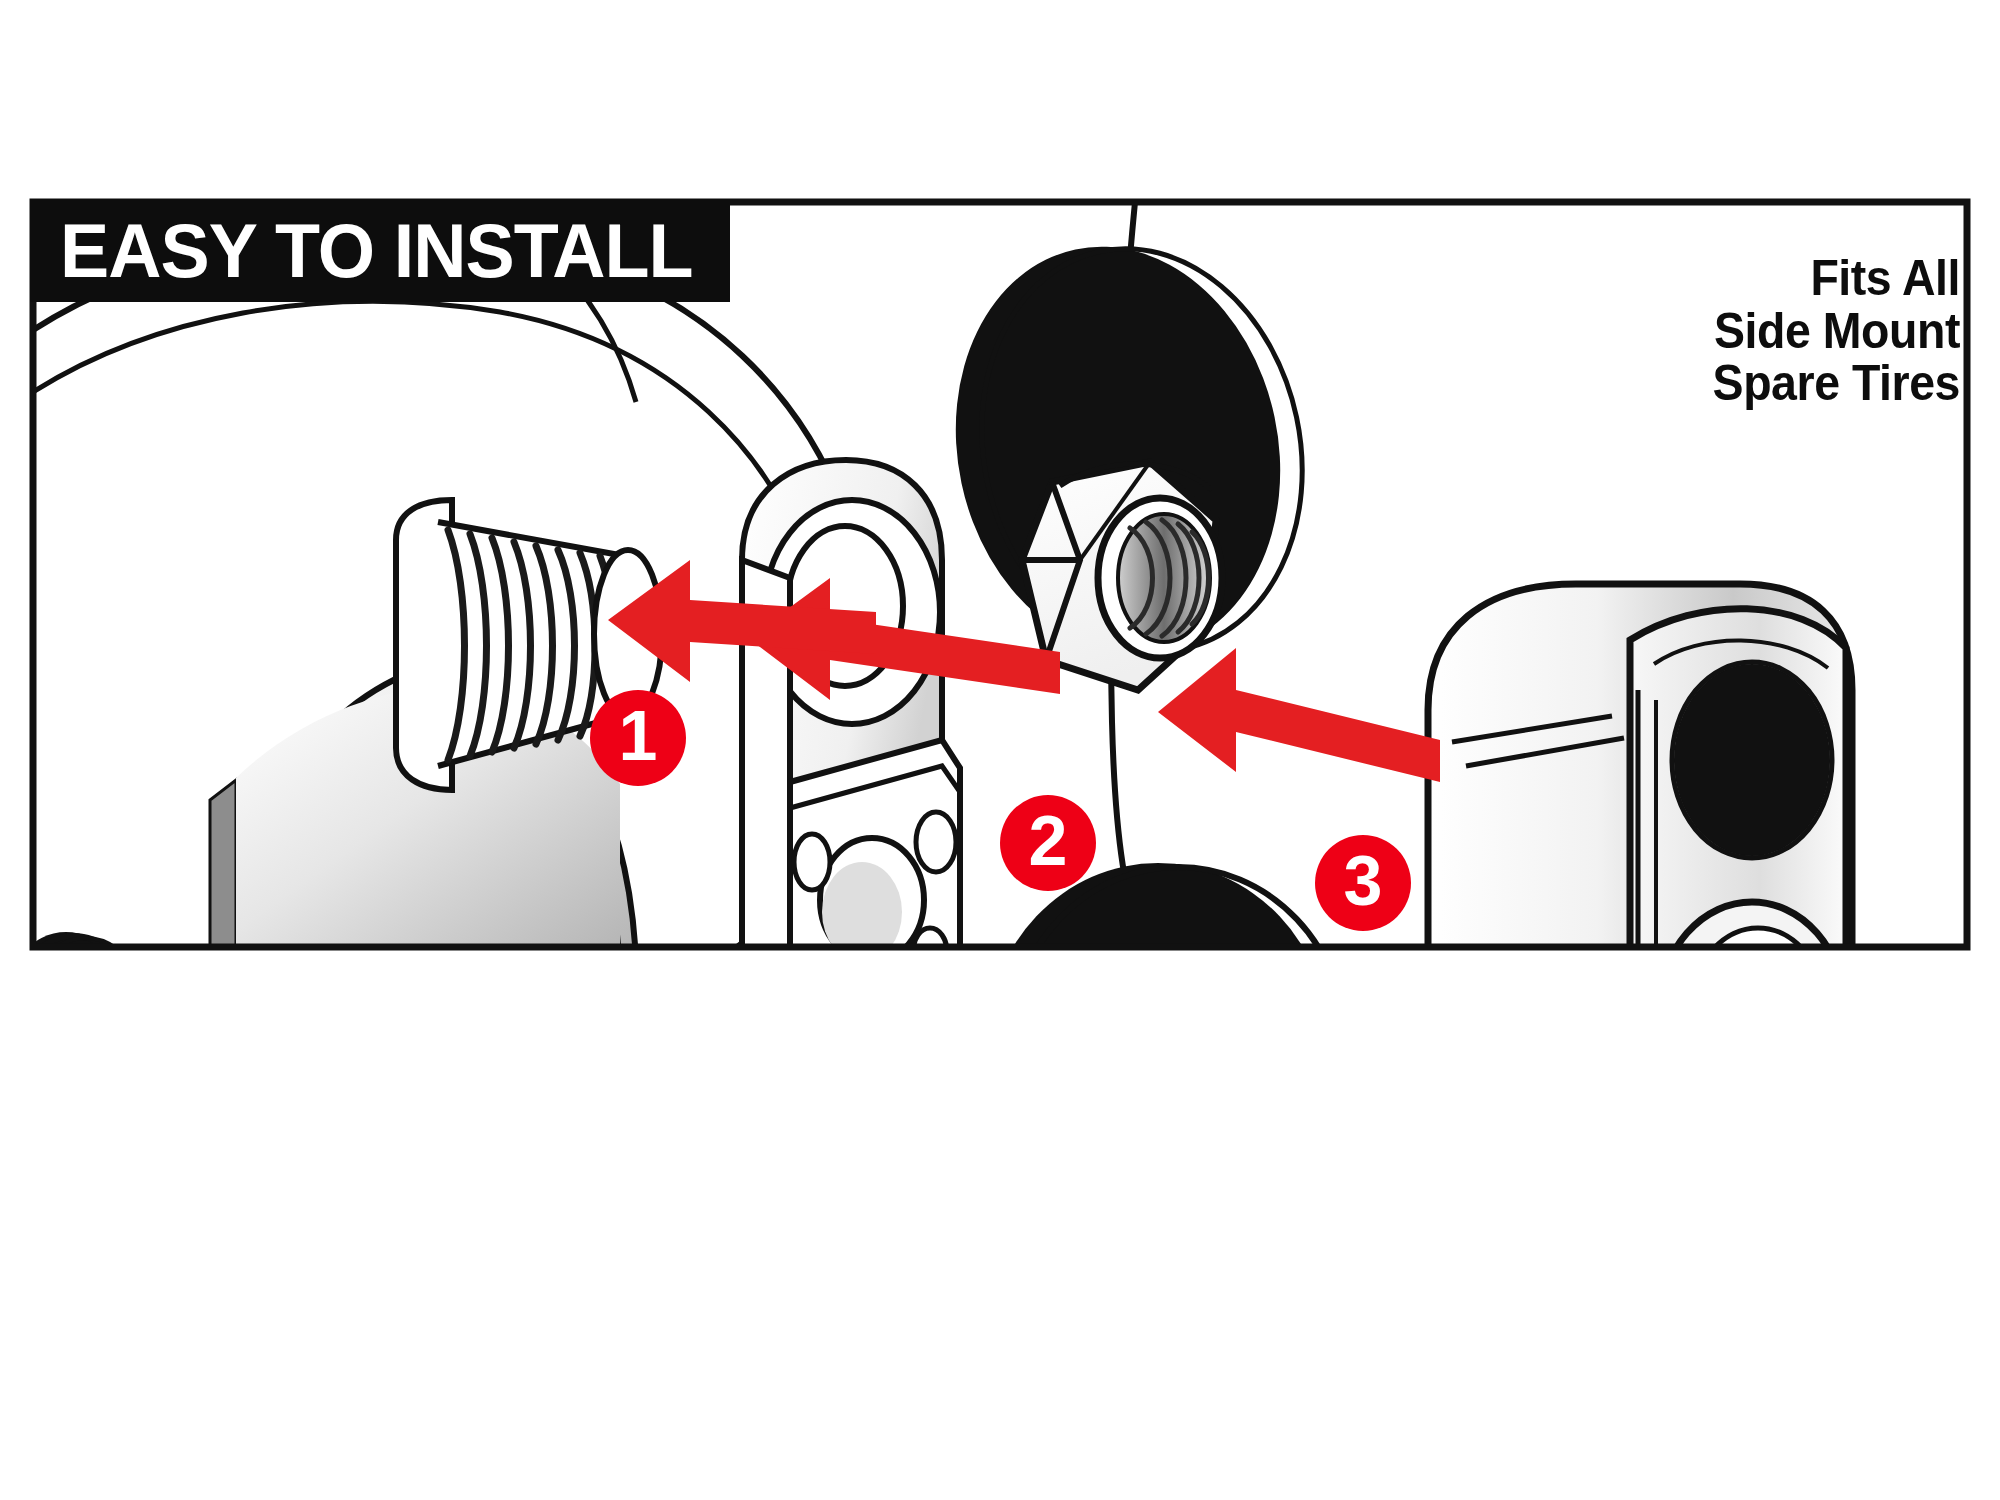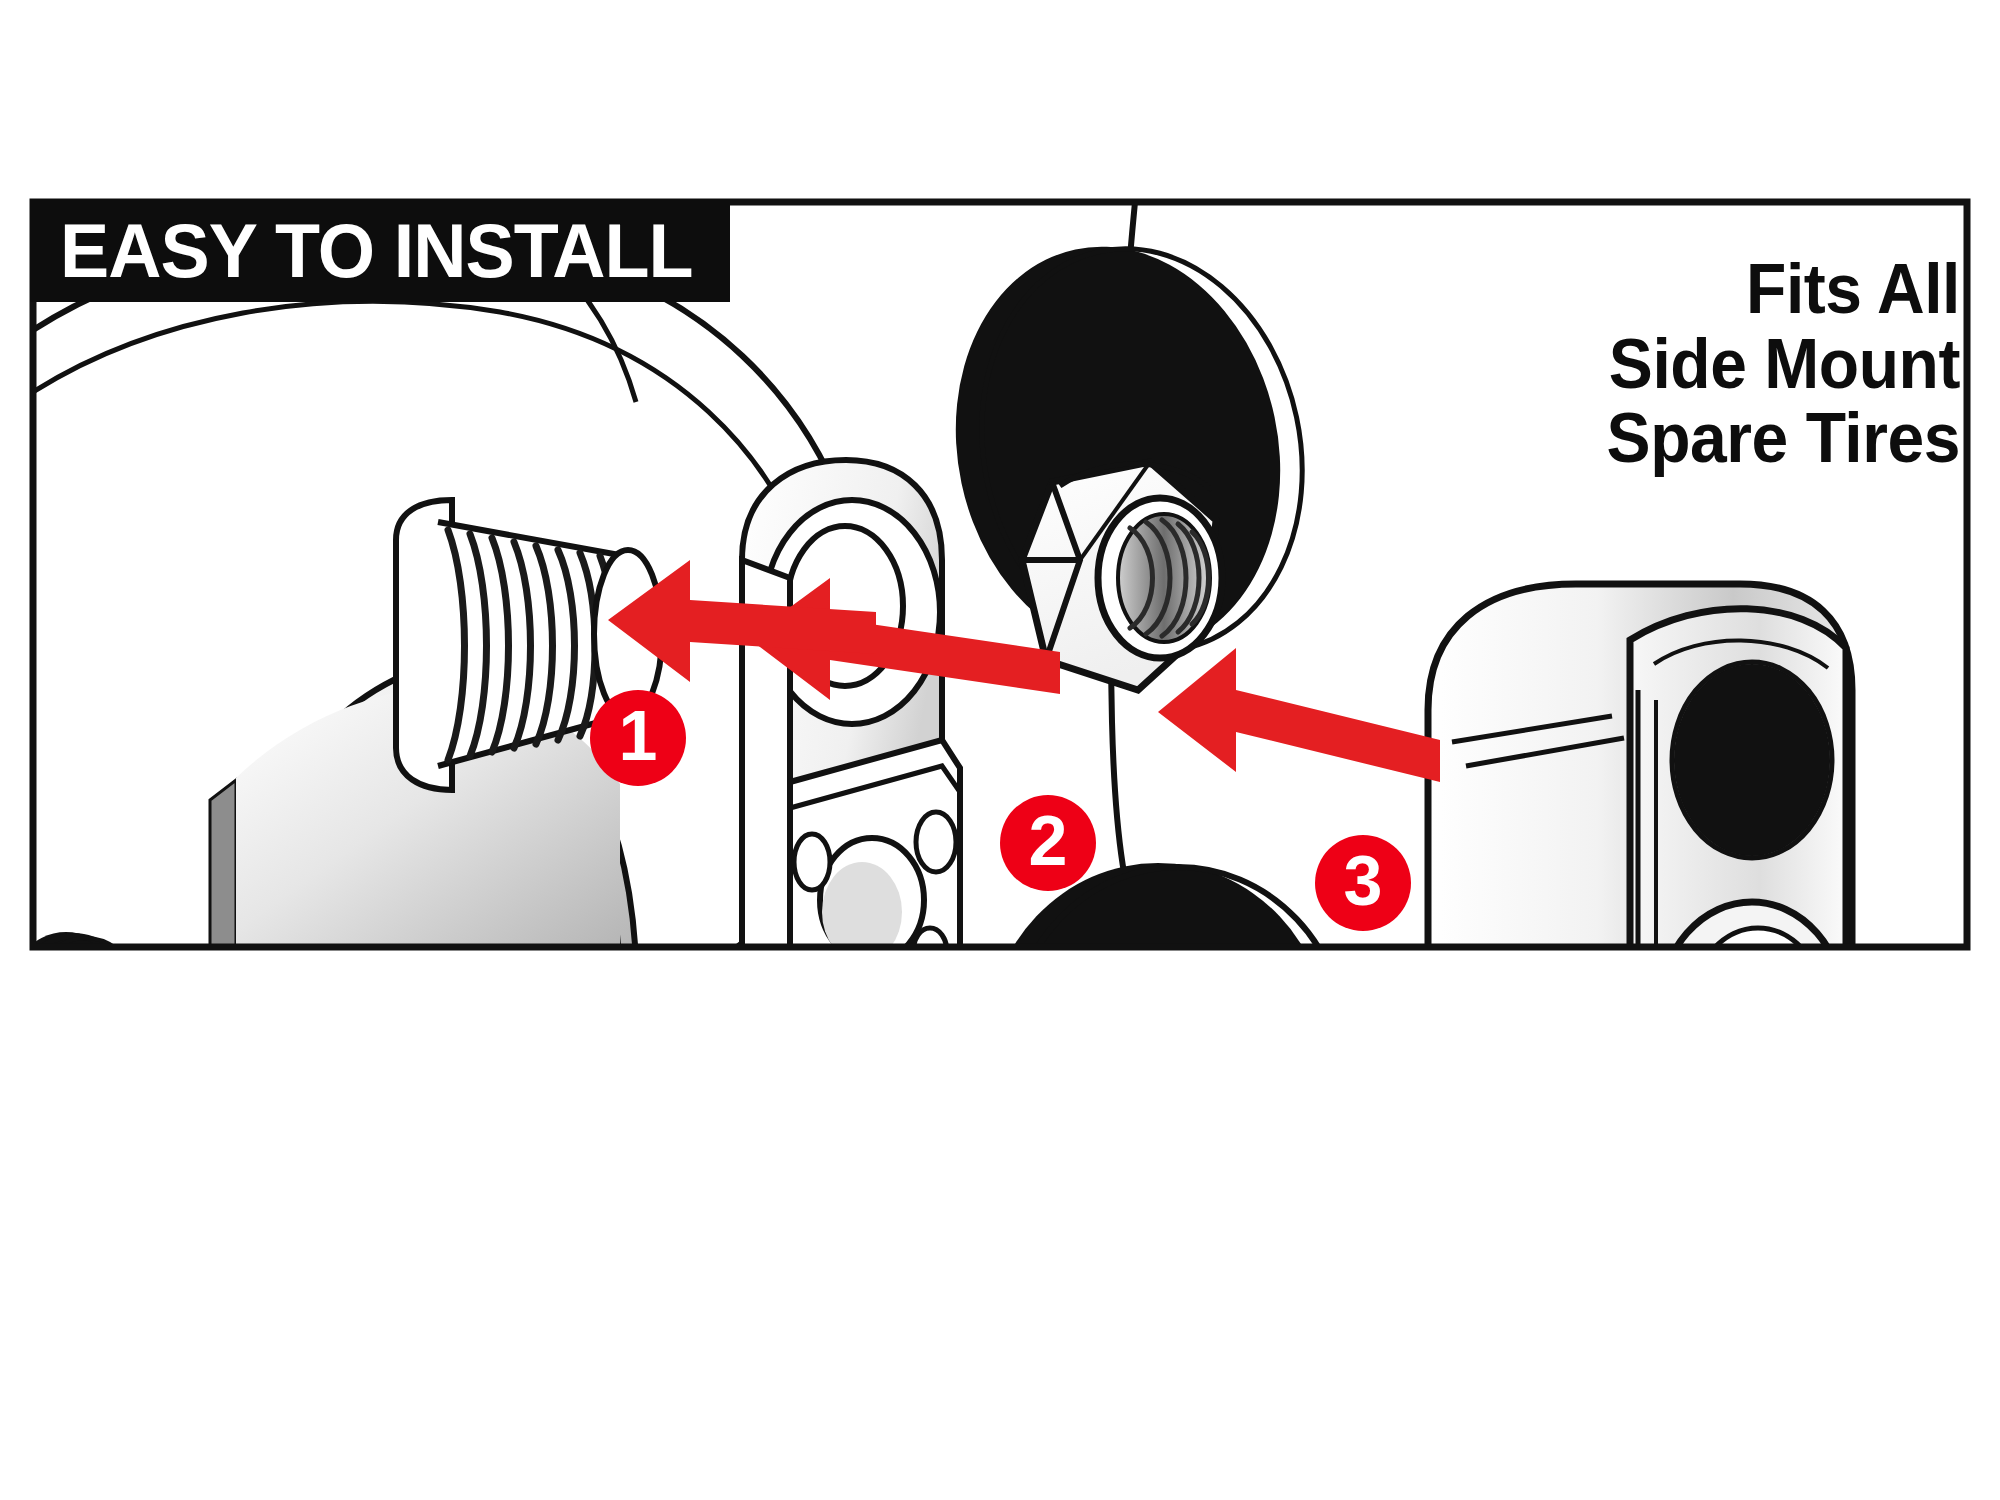--- a/index.html
+++ b/index.html
@@ -57,21 +57,21 @@
   }
   
   #tagline {
     position: absolute;
     right: 40px;
     top: 252px;
     text-align: right;
     color: #0d0d0d;
     font-family: "Liberation Sans", sans-serif;
     font-weight: bold;
-    font-size: 71px;
+    font-size: 50px;
     line-height: 1.05;
     letter-spacing: -0.5px;
     white-space: nowrap;
   }
   #tagline .tagline-text {
     display: block;
     transform: scaleX(0.93);
     transform-origin: right center;
   }
   

